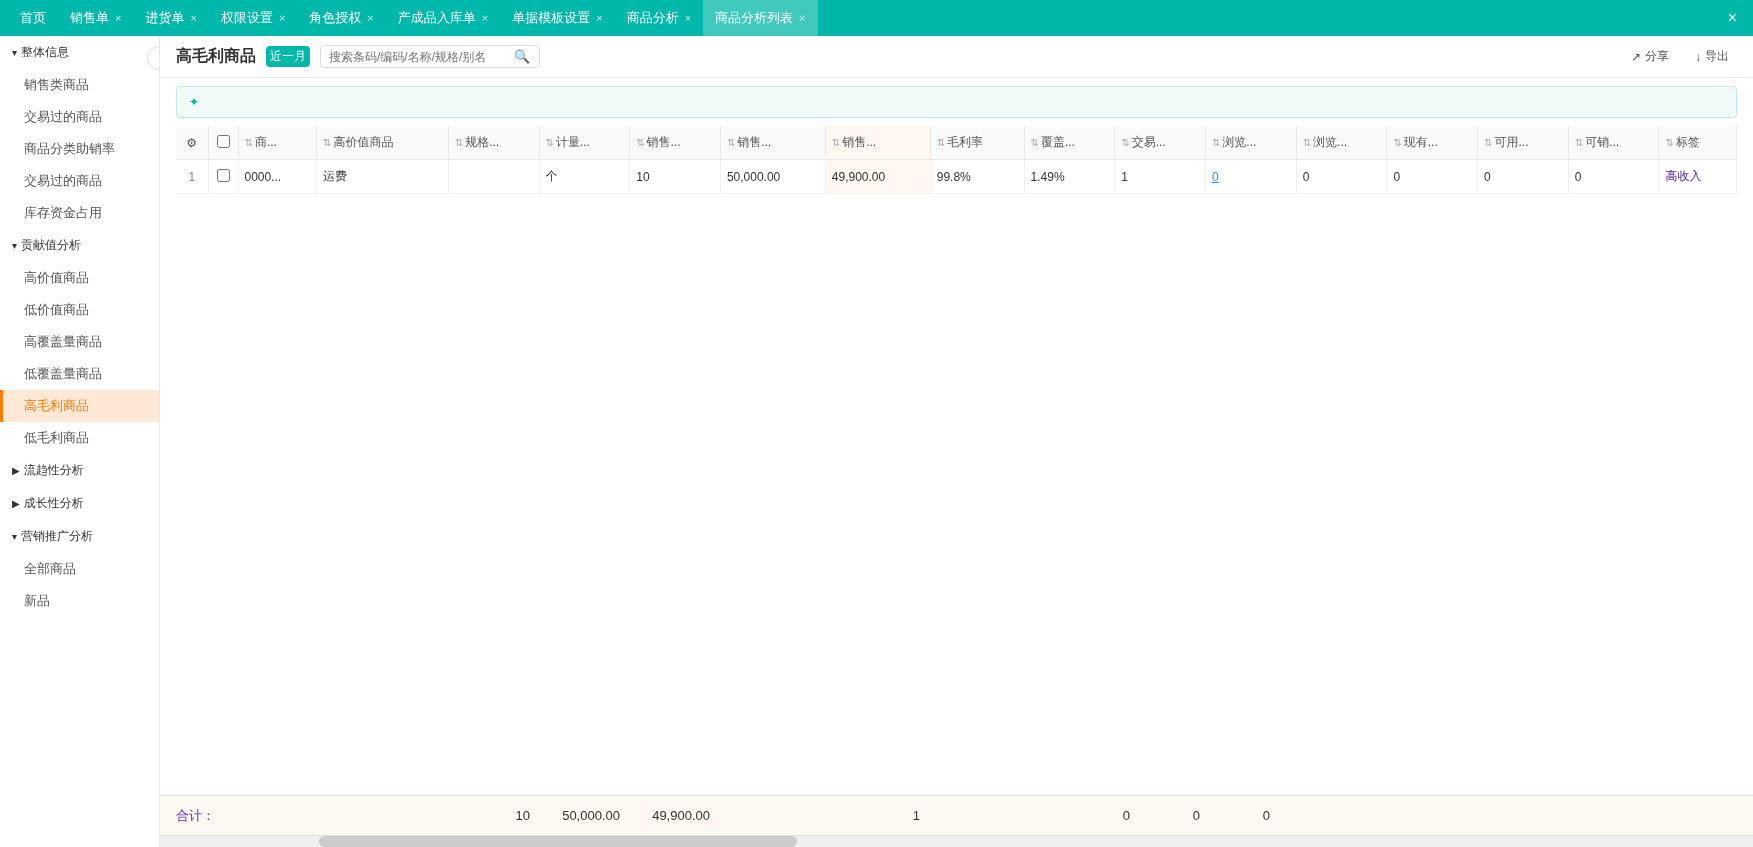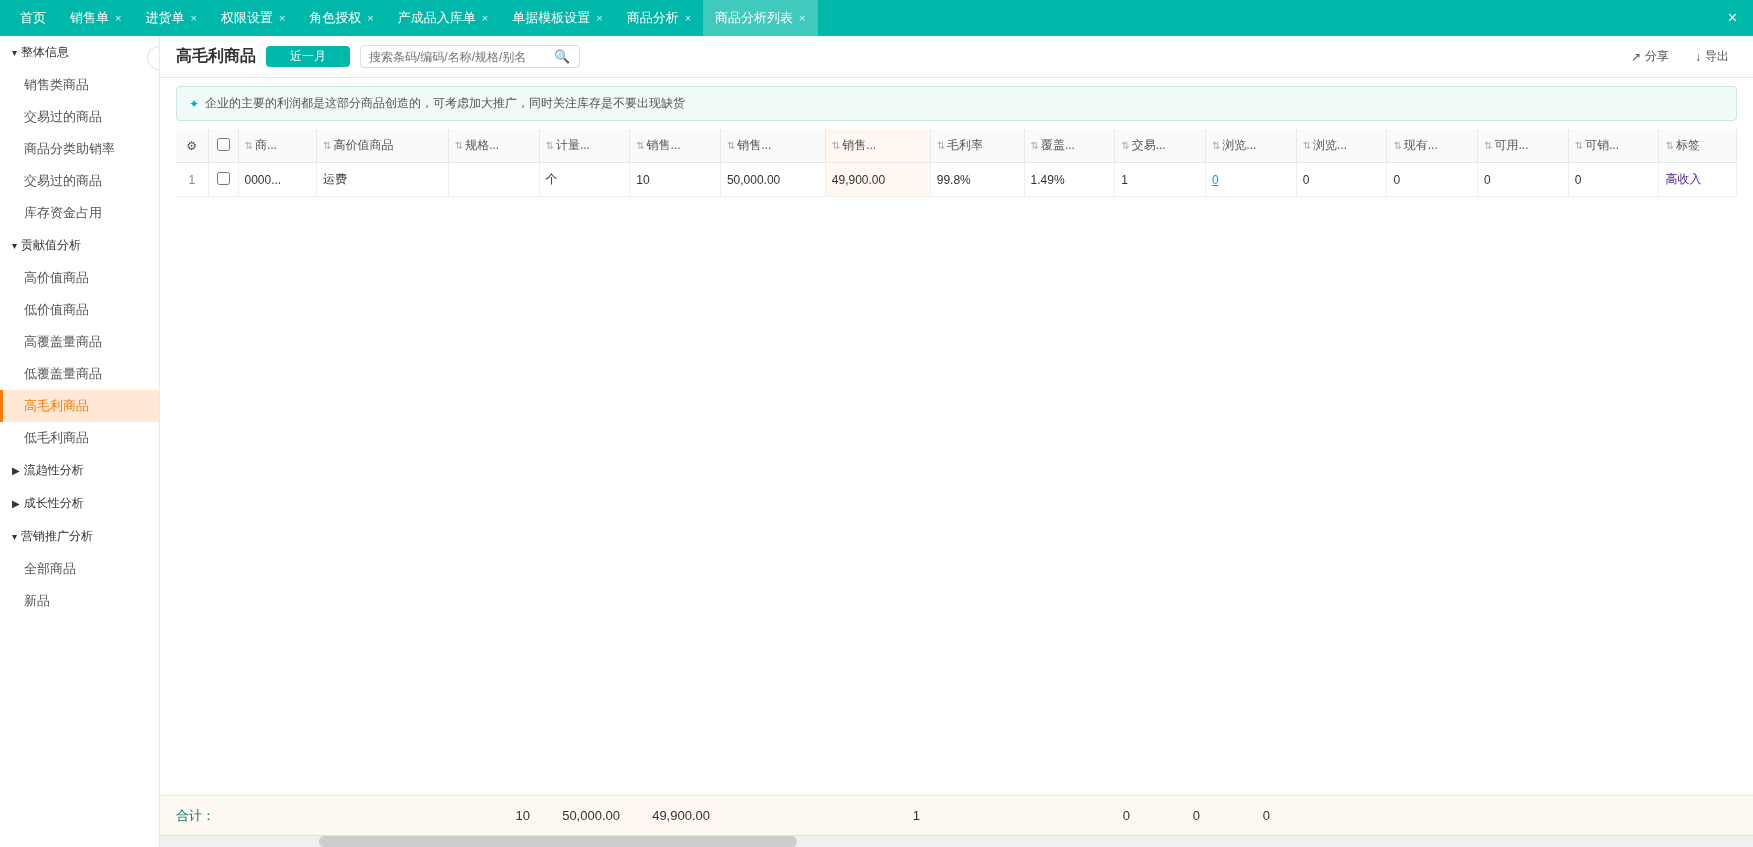--- a/index.html
+++ b/index.html
@@ -114,21 +114,21 @@
       gap: 10px;
     }
     .content-title {
       font-size: 16px;
       font-weight: bold;
       color: #333;
     }
     .time-badge {
       background: #00b8a9;
       color: white;
-      padding: 2px 24px;
+      padding: 2px 4px;
       border-radius: 4px;
       font-size: 12px;
       cursor: pointer;
     }
     .search-box {
       display: flex;
       align-items: center;
       border: 1px solid #ddd;
       border-radius: 4px;
       padding: 3px 8px;
@@ -213,21 +213,21 @@
     .footer-bar {
       background: #fdf8f0;
       border-top: 1px solid #e8e8e8;
       padding: 8px 16px;
       display: flex;
       align-items: center;
       gap: 0;
       font-size: 13px;
       flex-shrink: 0;
     }
-    .footer-bar .total-label { color: #0f766e; min-width: 60px; }
+    .footer-bar .total-label { color: #6d28d9; min-width: 60px; }
     .footer-cell {
       padding: 4px 6px;
       min-width: 80px;
       color: #333;
       text-align: right;
     }
 
     
     .horizontal-scroll {
       height: 12px;
@@ -348,21 +348,20 @@
         <span>分享</span>
       </div>
       <div class="header-action-btn">
         <span>↓</span>
         <span>导出</span>
       </div>
     </div>
 
     <div class="info-bar">
       <span class="info-icon">✦</span>
-      <span>企业的主要的利润都是这部分商品创造的，可考虑加大推广，同时关注库存是不要出现缺货</span>
     </div>
 
     <div class="table-container">
       <table>
         <thead>
           <tr>
             <th style="width:32px;text-align:center;">
               <span>⚙</span>
             </th>
             <th class="checkbox-col">

